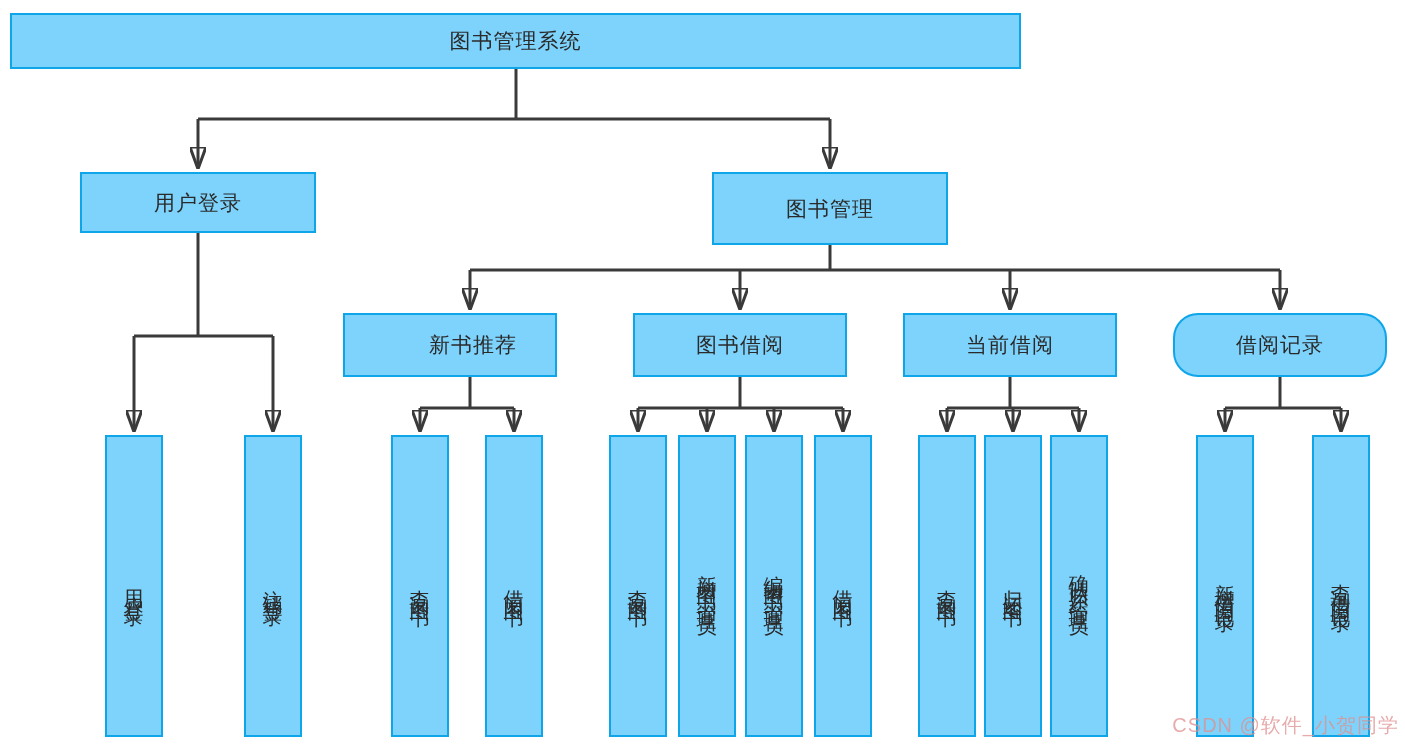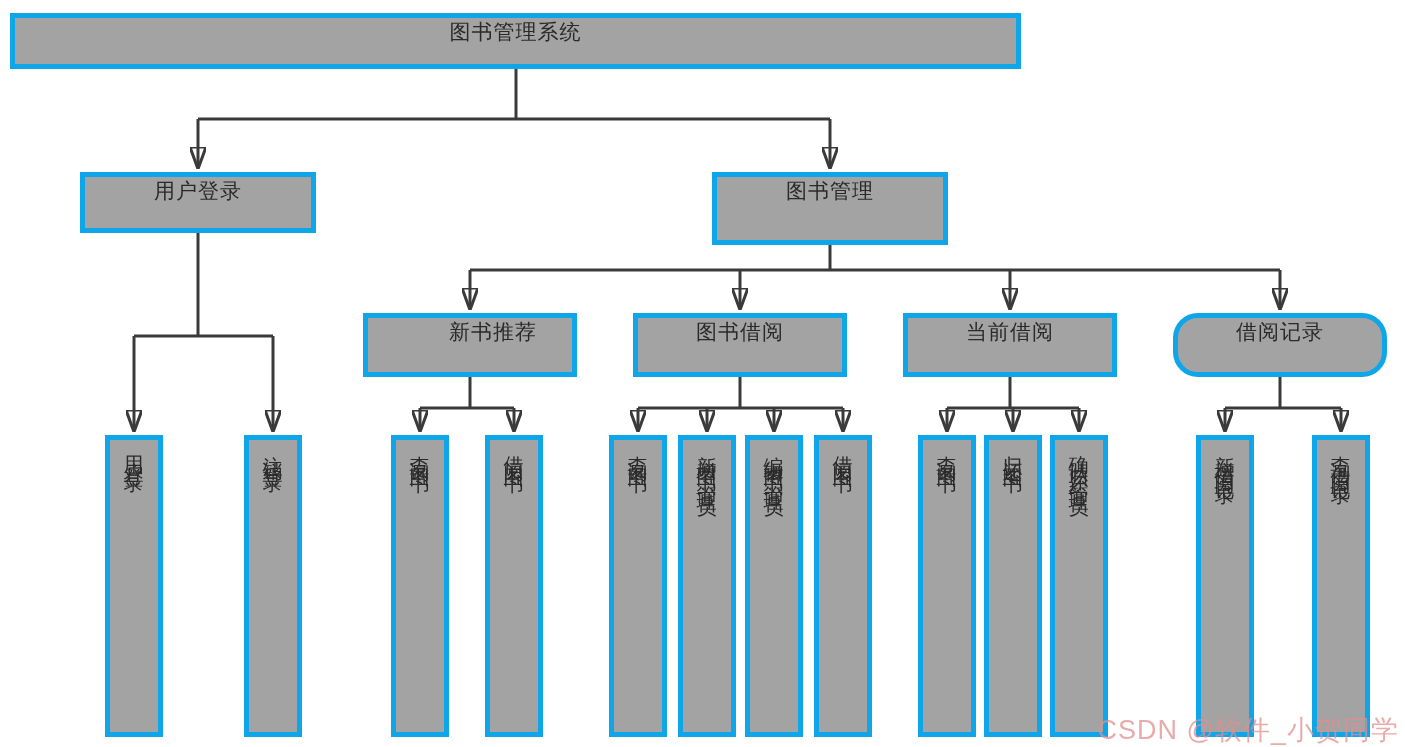--- a/index.html
+++ b/index.html
@@ -19,52 +19,52 @@
     pointer-events: none;
   }
   svg.wires path {
     stroke: #3a3a3a;
     stroke-width: 3;
     fill: none;
   }
   .node {
     position: absolute;
     box-sizing: border-box;
-    background: #a3a3a3;
-    border: 5px solid #0ea5e9;
+    background: #7dd3fc;
+    border: 2px solid #0ea5e9;
     display: flex;
-    align-items: flex-start;
+    align-items: center;
     justify-content: center;
     text-align: center;
   }
   .node.h-label { font-size: 21px; letter-spacing: 1px; }
   .node.leaf { }
   .leaf .v-text {
     writing-mode: vertical-rl;
     text-orientation: mixed;
     font-size: 20px;
     letter-spacing: 6px;
     line-height: 1;
   }
   .watermark {
     position: absolute;
     right: 6px;
     top: 712px;
-    font-size: 27px;
+    font-size: 20px;
     letter-spacing: 1px;
     opacity: 0.75;
     white-space: nowrap;
   }
 
   
   .root-box        { left: 10px;  top: 13px;  width: 1011px; height: 56px; }
   .l2-user-login   { left: 80px;  top: 172px; width: 236px;  height: 61px; }
   .l2-book-mgmt    { left: 712px; top: 172px; width: 236px;  height: 73px; }
   .l3 { top: 313px; height: 64px; width: 214px; }
-  .l3-new-books    { left: 363px; padding-left: 46px; }
+  .l3-new-books    { left: 343px; padding-left: 46px; }
   .l3-book-borrow  { left: 633px; }
   .l3-current      { left: 903px; }
   .l3-records      { left: 1173px; border-radius: 25px; }
   .leaf { top: 435px; width: 58px; height: 302px; }
   .leaf-u0 { left: 105px; }  .leaf-u1 { left: 244px; }
   .leaf-n0 { left: 391px; }  .leaf-n1 { left: 485px; }
   .leaf-b0 { left: 609px; }  .leaf-b1 { left: 678px; }
   .leaf-b2 { left: 745px; }  .leaf-b3 { left: 814px; }
   .leaf-c0 { left: 918px; }  .leaf-c1 { left: 984px; }  .leaf-c2 { left: 1050px; }
   .leaf-r0 { left: 1196px; } .leaf-r1 { left: 1312px; }

